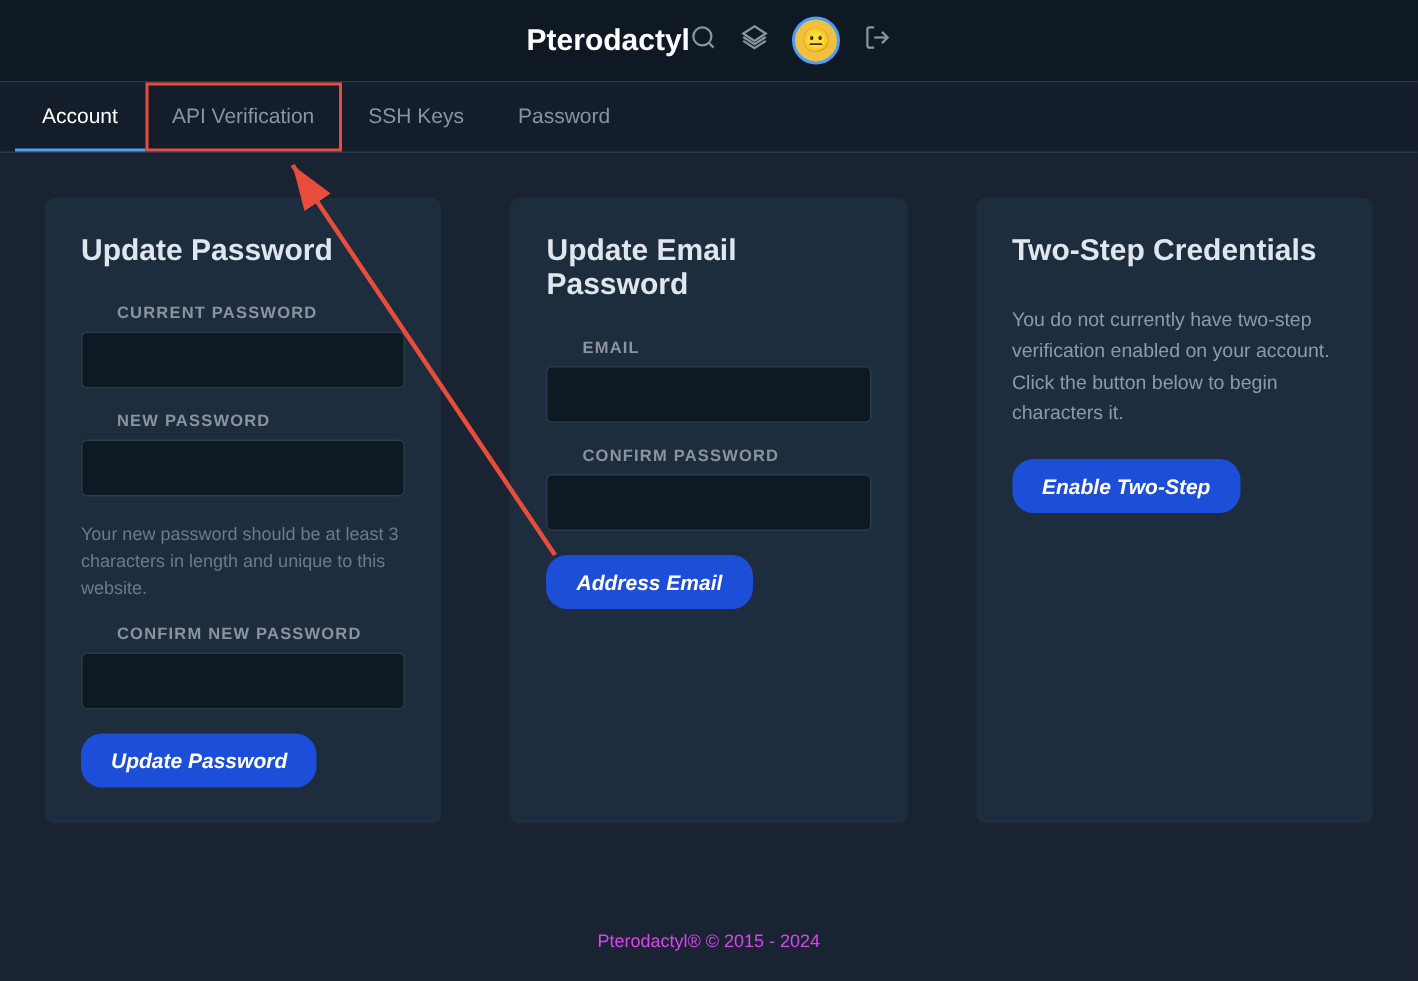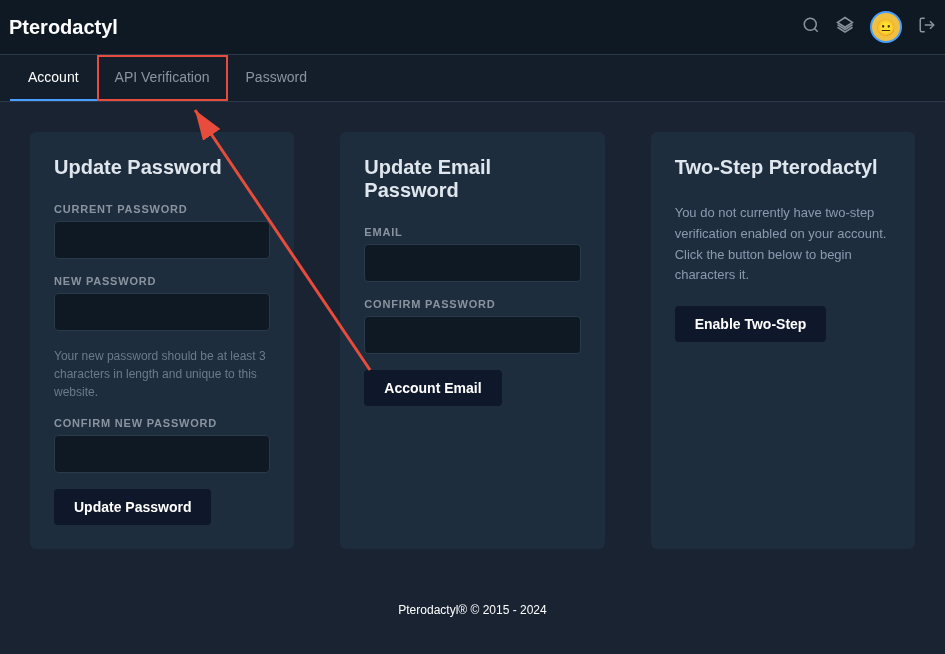--- a/index.html
+++ b/index.html
@@ -10,21 +10,21 @@
       width: 945px;
       height: 654px;
       overflow: hidden;
     }
 
     
     .header {
       background-color: #0f1923;
       display: flex;
       align-items: center;
-      justify-content: space-between;
+      justify-content: center;
       padding: 0 9px;
       height: 55px;
       border-bottom: 1px solid #2a3a4a;
     }
     .header-logo {
       font-size: 20px;
       font-weight: 600;
       color: #ffffff;
     }
     .header-icons {
@@ -98,72 +98,74 @@
       color: #e0e6ed;
       margin-bottom: 24px;
     }
     .field-label {
       font-size: 11px;
       font-weight: 600;
       color: #8b949e;
       letter-spacing: 0.8px;
       text-transform: uppercase;
       margin-bottom: 6px;
+      margin-left: 24px;
     }
     .field-input {
       width: 100%;
       height: 38px;
       background-color: #0f1923;
       border: 1px solid #2a3a4a;
       border-radius: 4px;
       padding: 0 10px;
       color: #c9d1d9;
       font-size: 13px;
       outline: none;
       margin-bottom: 16px;
     }
     .field-hint {
       font-size: 12px;
       color: #6b7a8d;
       margin-bottom: 16px;
       line-height: 1.5;
     }
     .btn-primary {
-      background-color: #0f172a;
+      background-color: #1d4ed8;
       color: #ffffff;
       border: none;
-      border-radius: 4px;
+      border-radius: 14px;
       padding: 10px 20px;
       font-size: 14px;
       font-weight: 600;
       cursor: pointer;
+      font-style: italic;
     }
 
     
     .card-two-step {
       background-color: #1e2d3d;
       border-radius: 6px;
       padding: 24px;
       flex: 1;
     }
     .two-step-text {
       font-size: 13px;
       color: #8b9ab0;
       line-height: 1.6;
       margin-bottom: 20px;
     }
 
     
     .footer {
       text-align: center;
       font-size: 12px;
-      color: #ffffff;
+      color: #d946ef;
       padding: 10px;
       position: absolute;
-      bottom: 27px;
+      bottom: 10px;
       width: 100%;
     }
 
     
     .page-wrapper {
       position: relative;
       width: 945px;
       height: 654px;
     }
     .svg-overlay {
@@ -209,20 +211,23 @@
   </div>
 
   <div class="tabs">
     <div class="tab active">
       <span>Account</span>
     </div>
     <div class="tab tab-api-credentials">
       <span>API Verification</span>
     </div>
     <div class="tab">
+      <span>SSH Keys</span>
+    </div>
+    <div class="tab">
       <span>Password</span>
     </div>
   </div>
 
   <div class="main-content">
 
     <div class="card">
       <div class="card-title">Update Password</div>
 
       <div>
@@ -250,25 +255,25 @@
       <div>
         <div class="field-label">EMAIL</div>
         <input type="email" class="field-input" style="">
       </div>
 
       <div>
         <div class="field-label">CONFIRM PASSWORD</div>
         <input type="password" class="field-input" style="">
       </div>
 
-      <button class="btn-primary">Account Email</button>
+      <button class="btn-primary">Address Email</button>
     </div>
 
     <div class="card-two-step">
-      <div class="card-title">Two-Step Pterodactyl</div>
+      <div class="card-title">Two-Step Credentials</div>
       <p class="two-step-text">You do not currently have two-step verification enabled on your account. Click the button below to begin characters it.</p>
       <button class="btn-primary">Enable Two-Step</button>
     </div>
 
   </div>
 
   <div class="footer">
     <span>Pterodactyl® © 2015 - 2024</span>
   </div>
 

